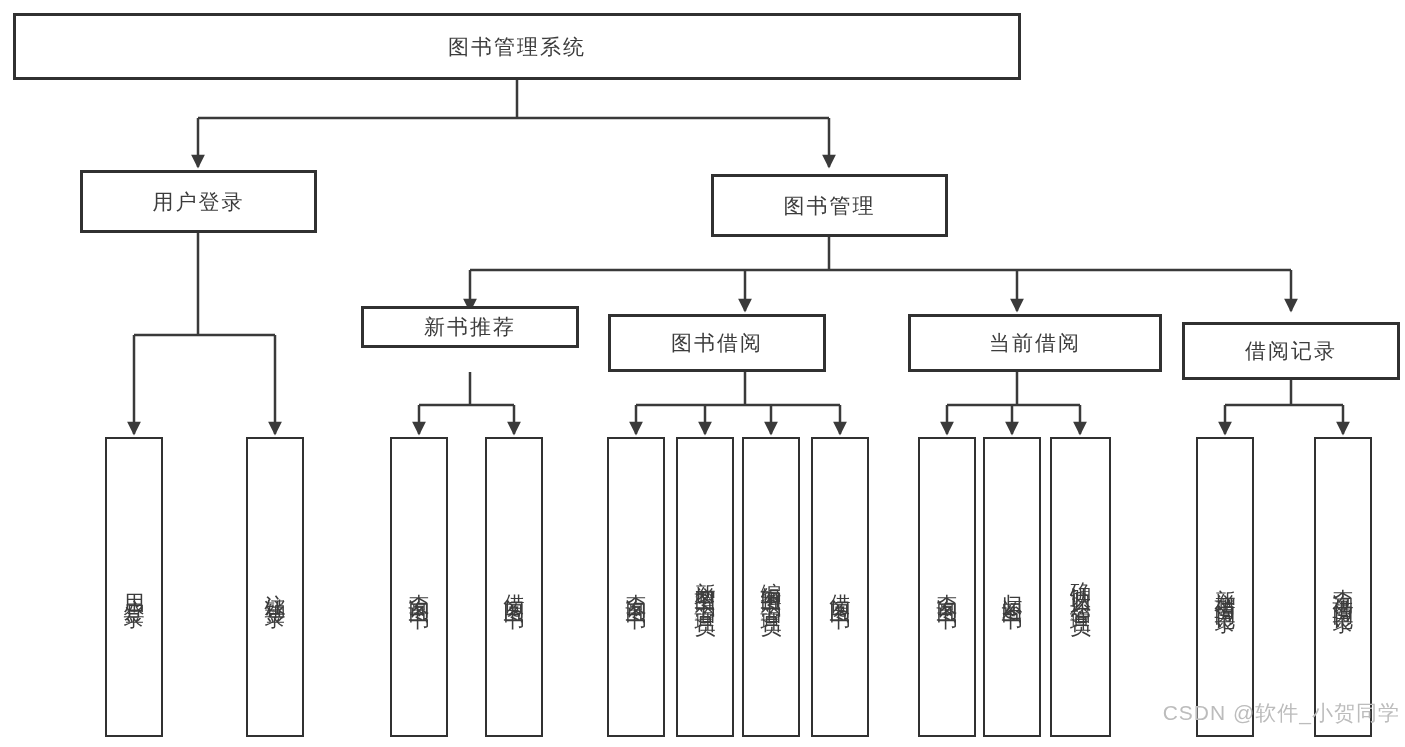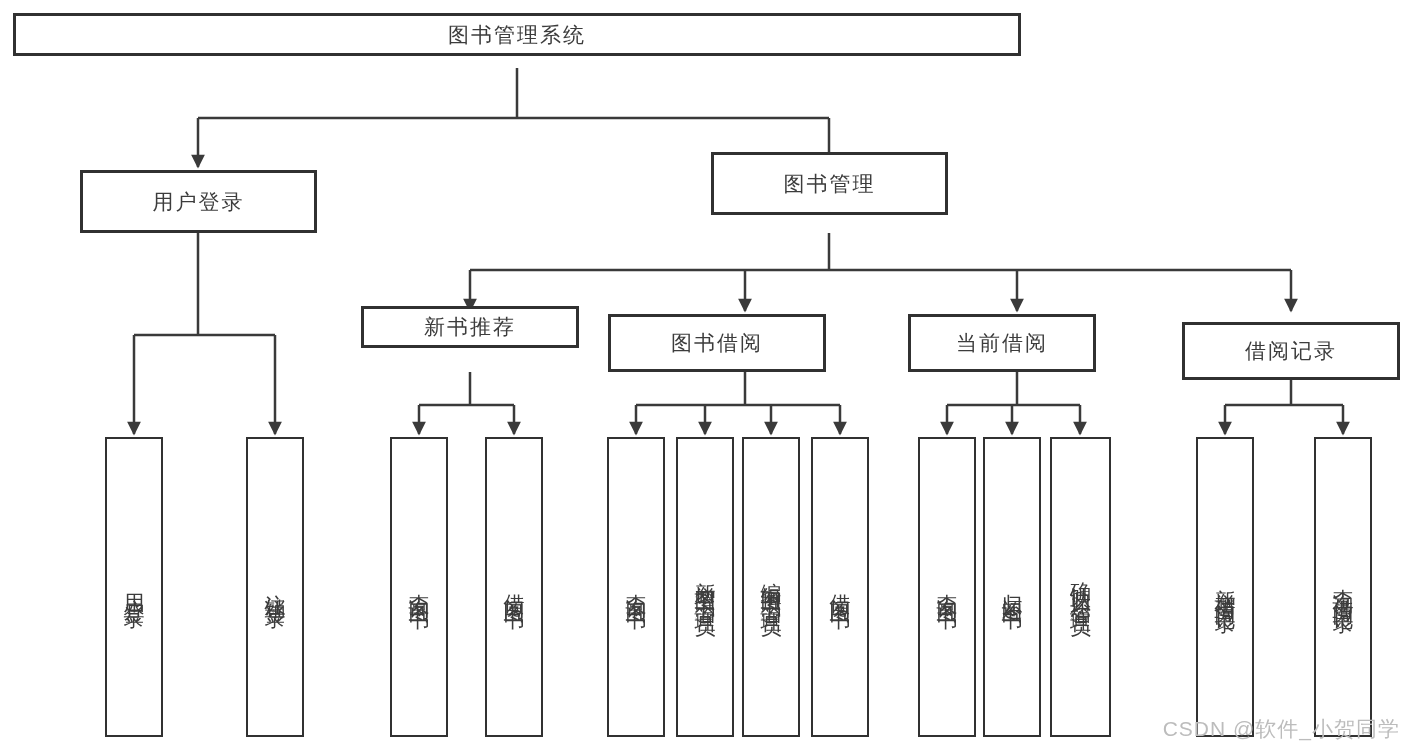--- a/index.html
+++ b/index.html
@@ -16,21 +16,21 @@
   .leaf{
     position:absolute;top:437px;width:58px;height:300px;background:#ffffff;
     border:2.5px solid #313131;box-sizing:border-box;
     display:flex;align-items:center;justify-content:center;
   }
   .leaf span{
     writing-mode:vertical-rl;text-orientation:mixed;
     font-size:21px;color:#3c3c3c;letter-spacing:5px;line-height:1.15;
   }
   .watermark{
-    position:absolute;right:5px;bottom:4px;z-index:5;
+    position:absolute;right:5px;bottom:20px;z-index:5;
     font-size:21px;color:#bcbcbc;letter-spacing:1px;white-space:nowrap;
   }
 </style>
 </head>
 <body>
 
 <div class="canvas">
 
   <svg class="connectors" width="1405" height="747" viewBox="0 0 1405 747">
     <defs>
@@ -63,38 +63,38 @@
       <path d="M771,405 V434" marker-end="url(#arrow)"></path>
       <path d="M840,405 V434" marker-end="url(#arrow)"></path>
       <path d="M947,405 V434" marker-end="url(#arrow)"></path>
       <path d="M1012,405 V434" marker-end="url(#arrow)"></path>
       <path d="M1080,405 V434" marker-end="url(#arrow)"></path>
       <path d="M1225,405 V434" marker-end="url(#arrow)"></path>
       <path d="M1343,405 V434" marker-end="url(#arrow)"></path>
     </g>
   </svg>
 
-  <div class="box" style="left:13px;top:13px;width:1008px;height:43px">
+  <div class="box" style="left:13px;top:13px;width:1008px;height:67px">
     <span>图书管理系统</span>
   </div>
 
   <div class="box" style="left:80px;top:170px;width:237px;height:63px">
     <span>用户登录</span>
   </div>
-  <div class="box" style="left:711px;top:152px;width:237px;height:63px">
+  <div class="box" style="left:711px;top:174px;width:237px;height:63px">
     <span>图书管理</span>
   </div>
 
   <div class="box" style="left:361px;top:306px;width:218px;height:42px">
     <span>新书推荐</span>
   </div>
   <div class="box" style="left:608px;top:314px;width:218px;height:58px">
     <span>图书借阅</span>
   </div>
-  <div class="box" style="left:908px;top:314px;width:188px;height:58px">
+  <div class="box" style="left:908px;top:314px;width:254px;height:58px">
     <span>当前借阅</span>
   </div>
   <div class="box" style="left:1182px;top:322px;width:218px;height:58px">
     <span>借阅记录</span>
   </div>
 
   <div class="leaf" style="left:105px">
     <span>用户登录</span>
   </div>
   <div class="leaf" style="left:246px">

